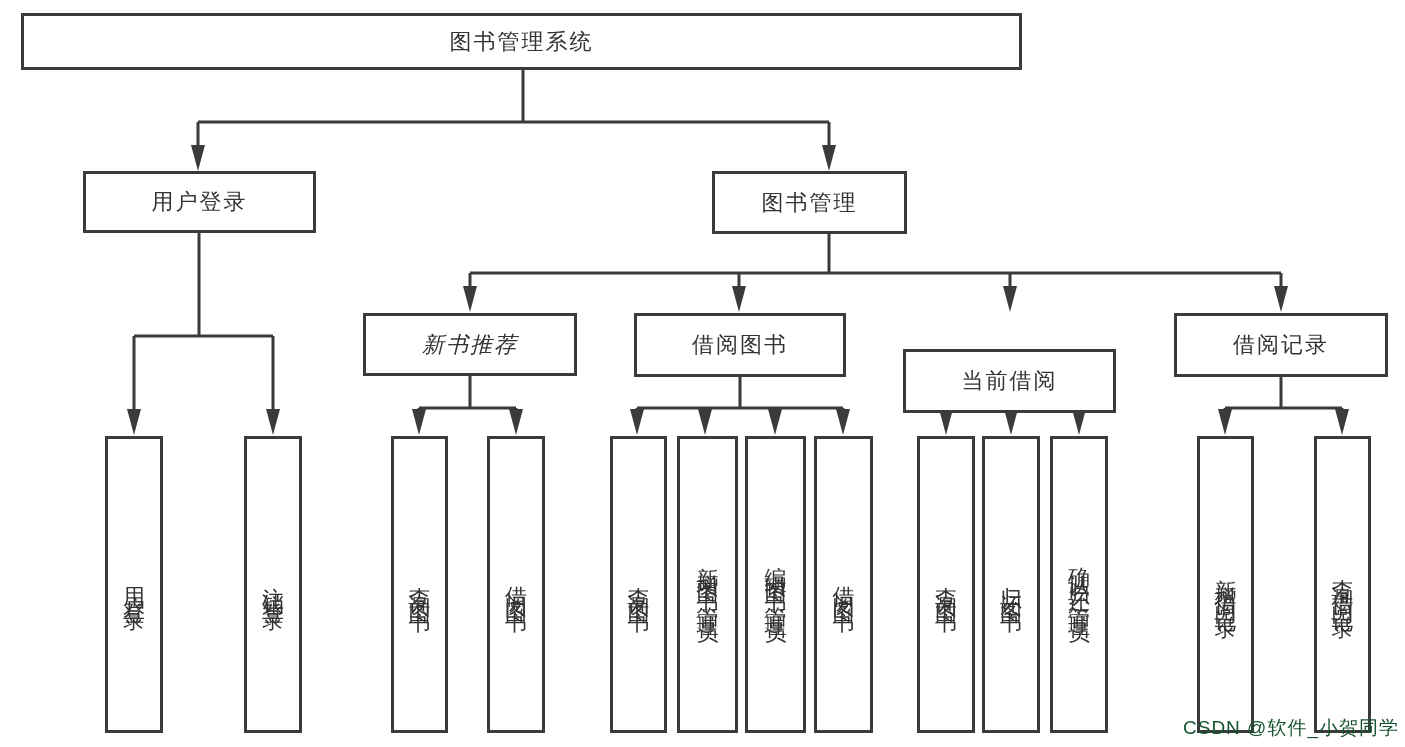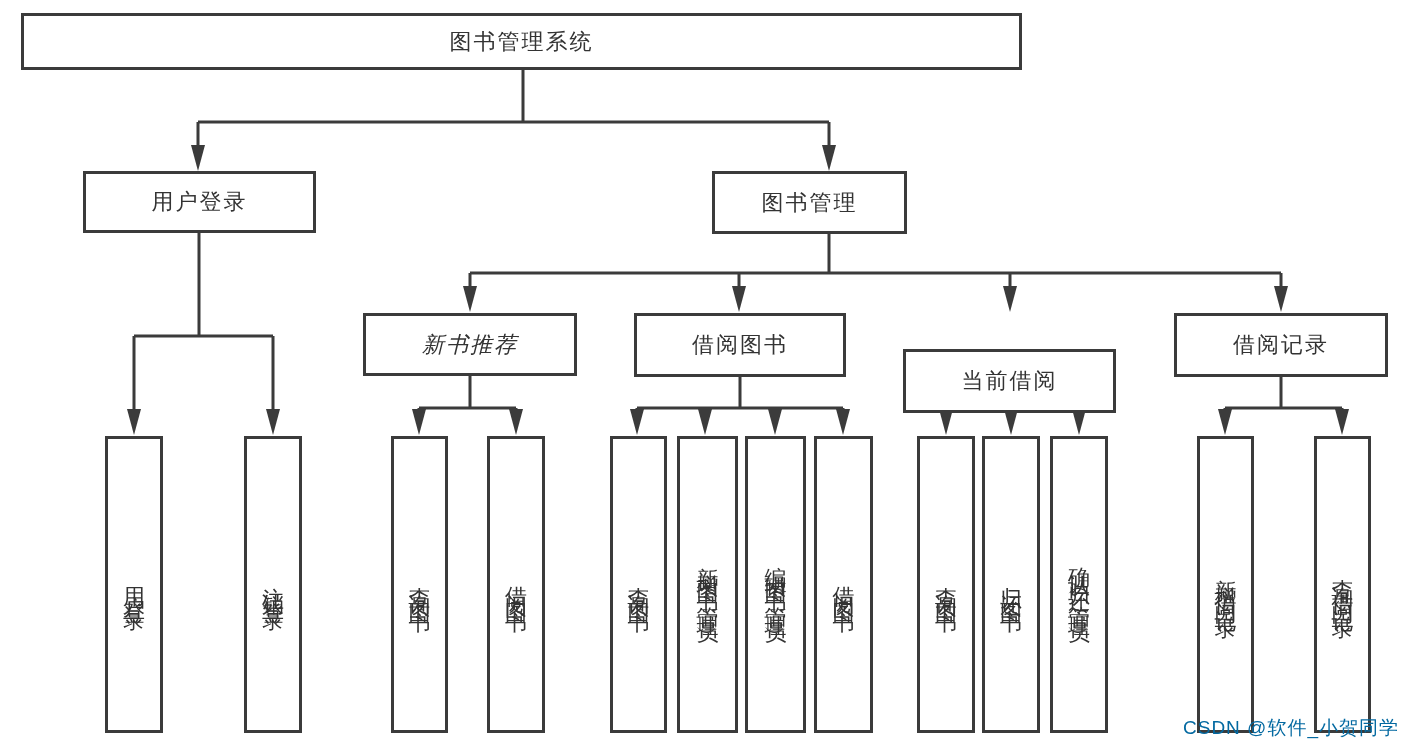--- a/index.html
+++ b/index.html
@@ -39,21 +39,21 @@
     writing-mode: vertical-rl;
     text-orientation: mixed;
     letter-spacing: 8px;
     white-space: normal;
   }
   .watermark {
     position: absolute;
     left: 1183px;
     top: 715px;
     font-size: 19px;
-    color: #0369a1;
+    color: #14532d;
     letter-spacing: 1px;
     white-space: nowrap;
     z-index: 5;
   }
 </style>
 </head>
 <body>
 
 <div class="canvas">
 

